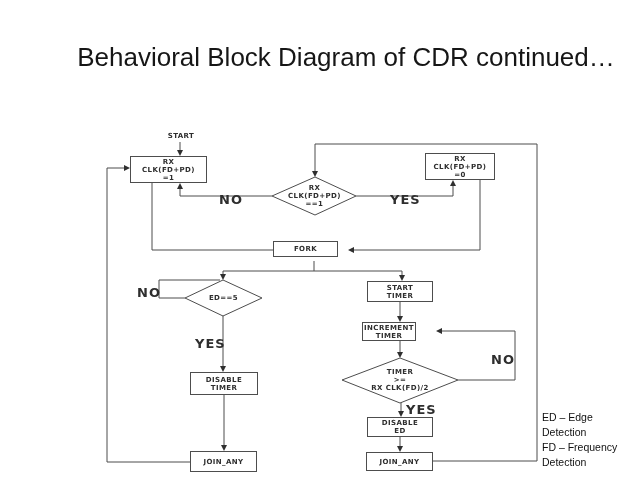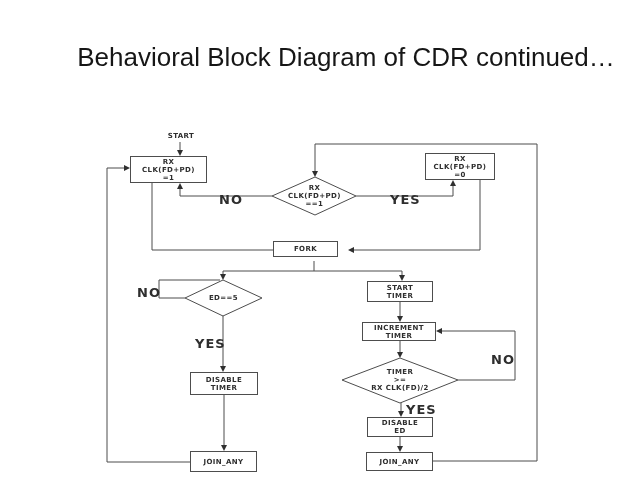--- a/index.html
+++ b/index.html
@@ -24,21 +24,21 @@
     text-align:center;white-space:pre-line;letter-spacing:0.4px;background:transparent;
     font-family:"DejaVu Sans", sans-serif;}
   .elabel{position:absolute;color:#2e2e2e;font-size:13px;font-weight:700;letter-spacing:1px;
     font-family:"DejaVu Sans", sans-serif;}
 
   
   .n-set1{left:130px;top:156px;width:77px;height:27px;}
   .n-set0{left:425px;top:153px;width:70px;height:27px;}
   .n-fork{left:273px;top:241px;width:65px;height:16px;}
   .n-starttimer{left:367px;top:281px;width:66px;height:21px;}
-  .n-inctimer{left:362px;top:322px;width:74px;height:19px;}
+  .n-inctimer{left:362px;top:322px;width:54px;height:19px;}
   .n-distimer{left:190px;top:372px;width:68px;height:23px;}
   .n-joinl{left:190px;top:451px;width:67px;height:21px;}
   .n-dised{left:367px;top:417px;width:66px;height:20px;}
   .n-joinr{left:366px;top:452px;width:67px;height:19px;}
 
   .l-d1{left:272px;top:184px;width:85px;}
   .l-d2{left:185px;top:294px;width:77px;}
   .l-d3{left:341px;top:368px;width:118px;}
 
   .l-start{left:156px;top:132px;width:50px;text-align:center;}
@@ -130,14 +130,18 @@
 RX CLK(FD)/2</div>
 
   <div class="dlabel l-start">START</div>
   <div class="elabel l-no1">NO</div>
   <div class="elabel l-yes1">YES</div>
   <div class="elabel l-no2">NO</div>
   <div class="elabel l-yes2">YES</div>
   <div class="elabel l-no3">NO</div>
   <div class="elabel l-yes3">YES</div>
 
+  <div class="legend">
+    <div>ED – Edge Detection</div>
+    <div>FD – Frequency Detection</div>
+  </div>
 
 </div>
 
 </body></html>

